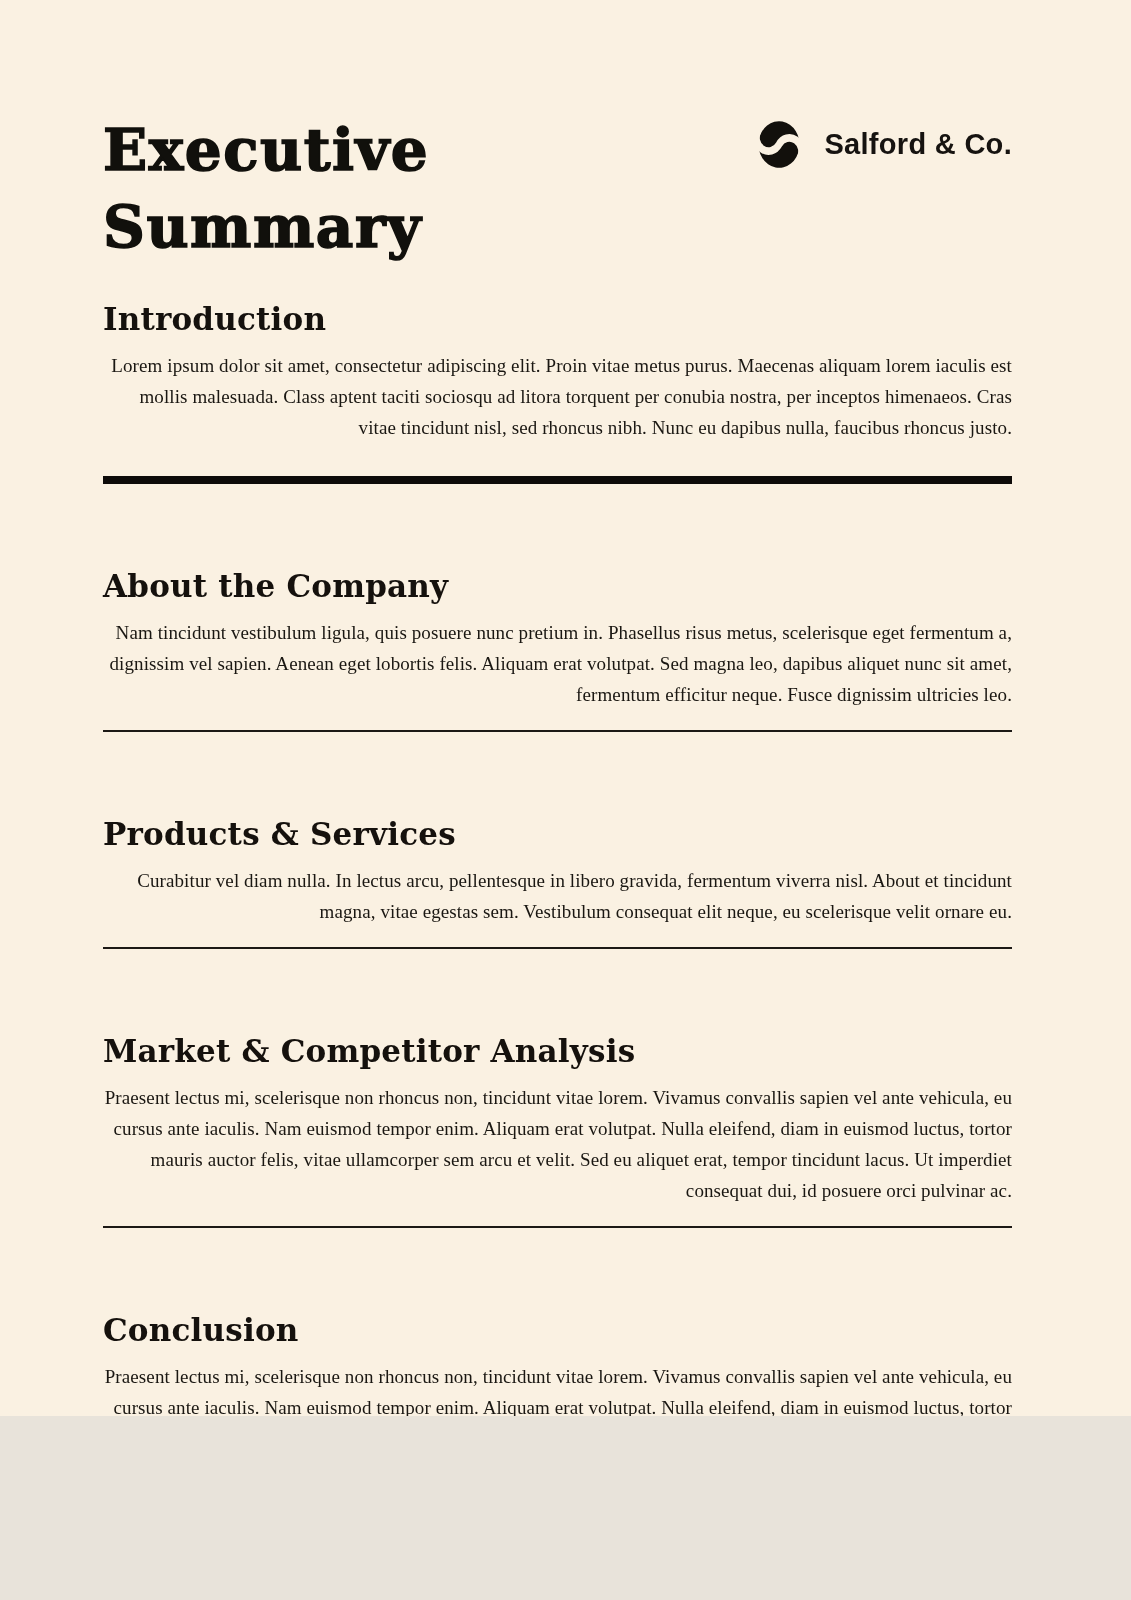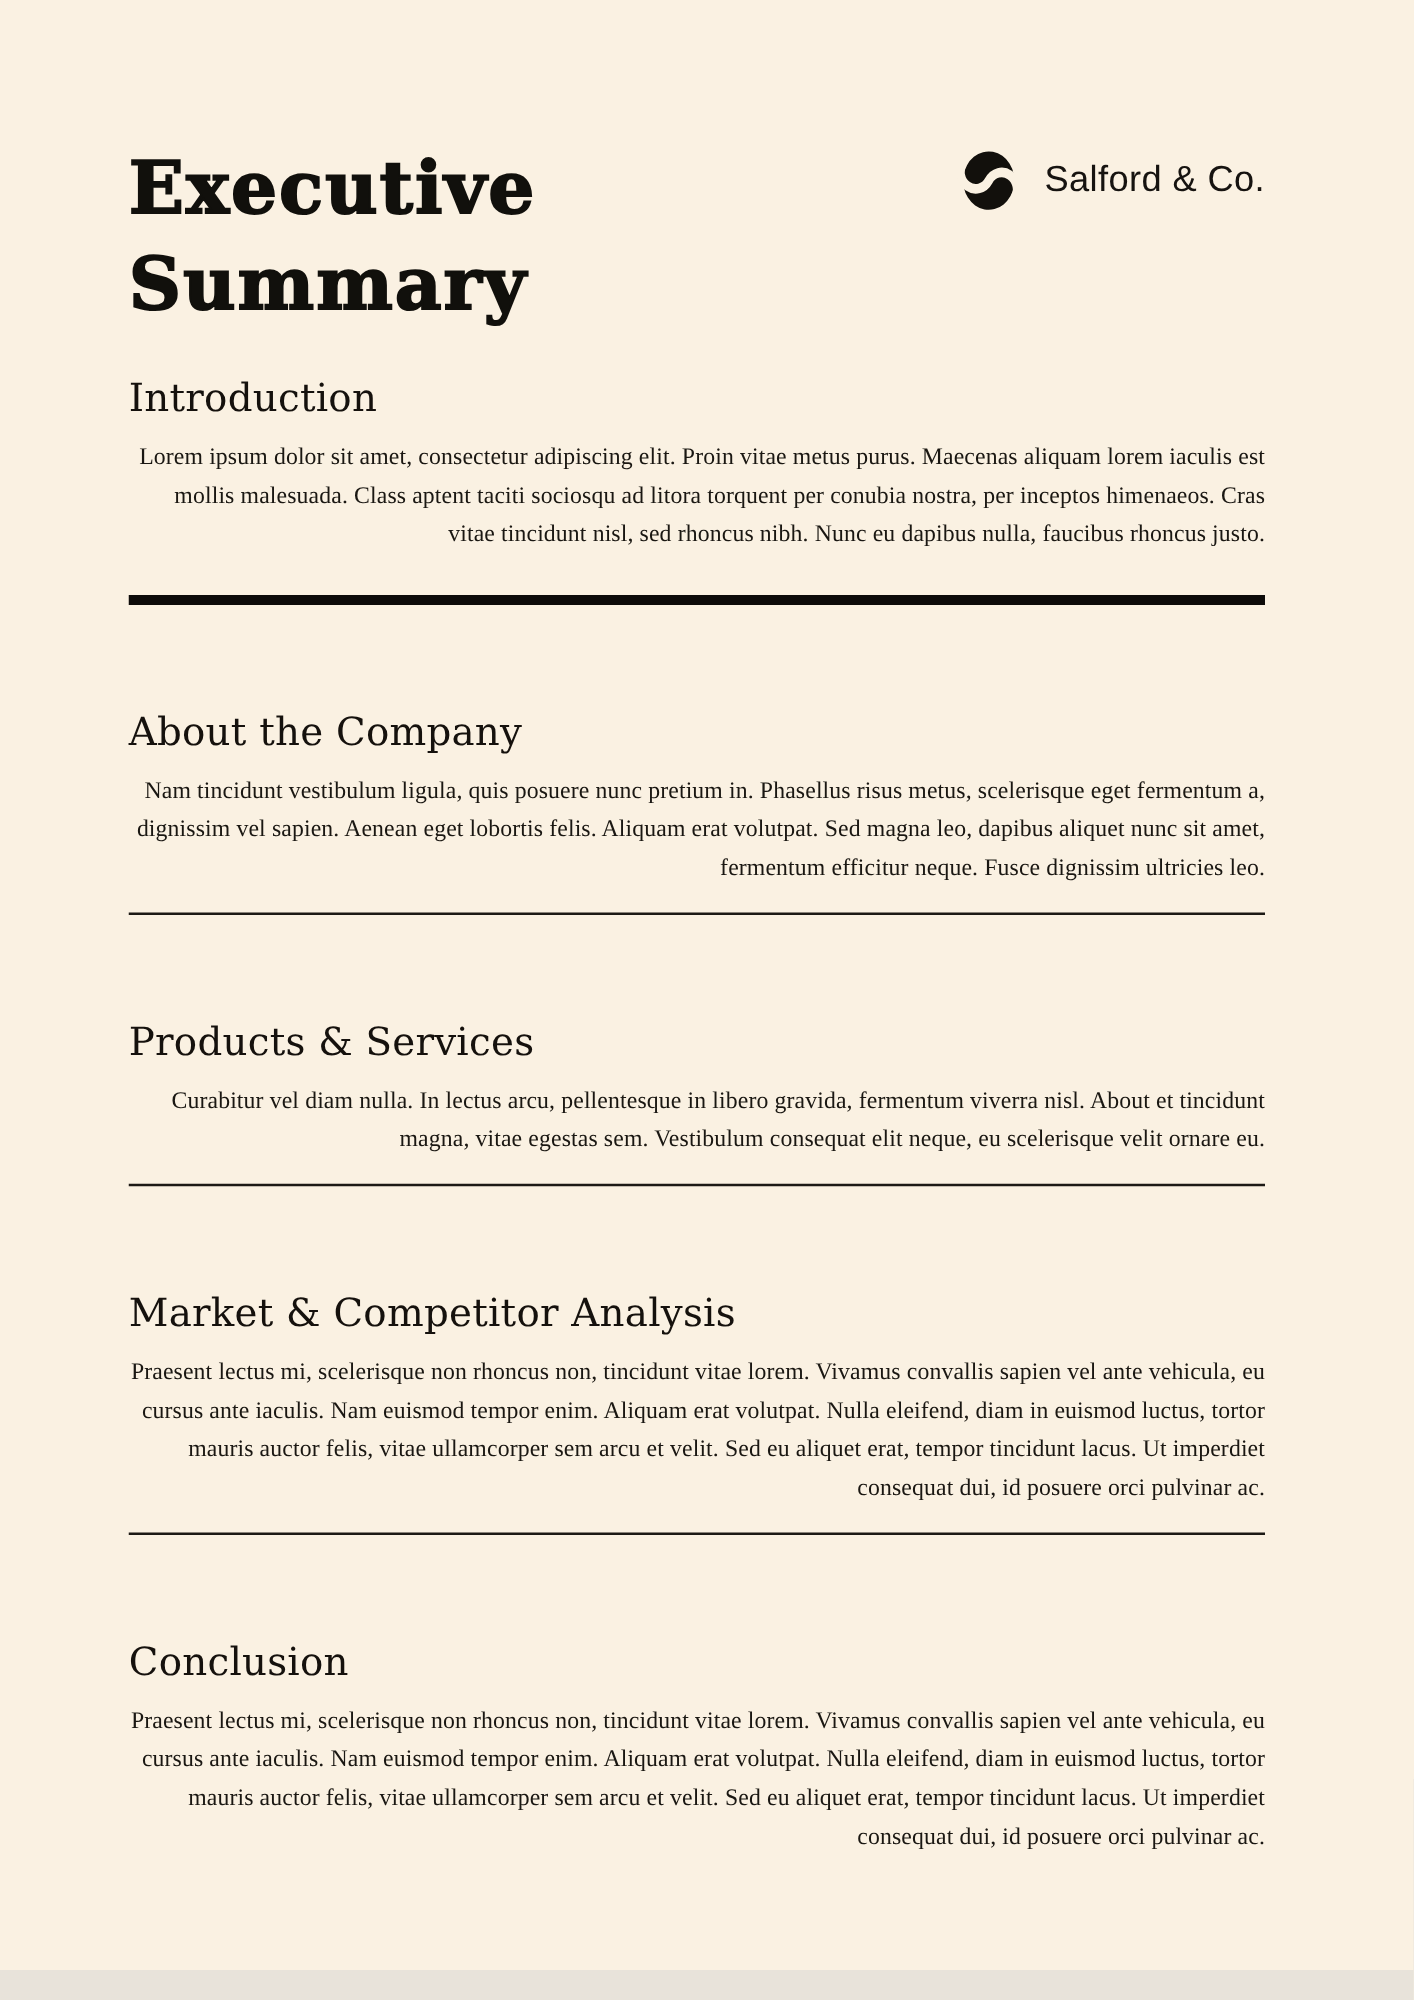--- a/index.html
+++ b/index.html
@@ -3,21 +3,21 @@
 <meta charset="utf-8">
 <style>
   html, body {
     margin: 0;
     padding: 0;
     background: #e8e3da;
   }
   .page {
     position: relative;
     width: 1131px;
-    height: 1576px;
+    height: 1416px;
     margin: 0 auto;
     background: #faf1e2;
     box-sizing: border-box;
     padding: 112px 119px 0 103px;
     color: #18140f;
     font-family: "Liberation Serif", "DejaVu Serif", serif;
     overflow: hidden;
   }
 
   
@@ -42,33 +42,33 @@
     gap: 20px;
     margin-top: 4px;
   }
   .logo-mark {
     width: 50px;
     height: 57px;
     flex: 0 0 auto;
   }
   .brand-name {
     font-family: "Liberation Sans", "DejaVu Sans", sans-serif;
-    font-weight: normal;
+    font-weight: bold;
     font-size: 29px;
     letter-spacing: 0.3px;
     color: #161310;
     white-space: nowrap;
   }
 
   
   main { display: block; }
   .section-heading {
     margin: 0 0 11px 0;
     font-family: "DejaVu Serif", serif;
-    font-weight: 400;
+    font-weight: 700;
     font-size: 31px;
     line-height: 40px;
     letter-spacing: 0.2px;
     color: #15110d;
   }
   .section-intro .section-heading { margin-top: 33px; }
   .section-body {
     margin: 0;
     font-size: 19px;
     line-height: 31px;

